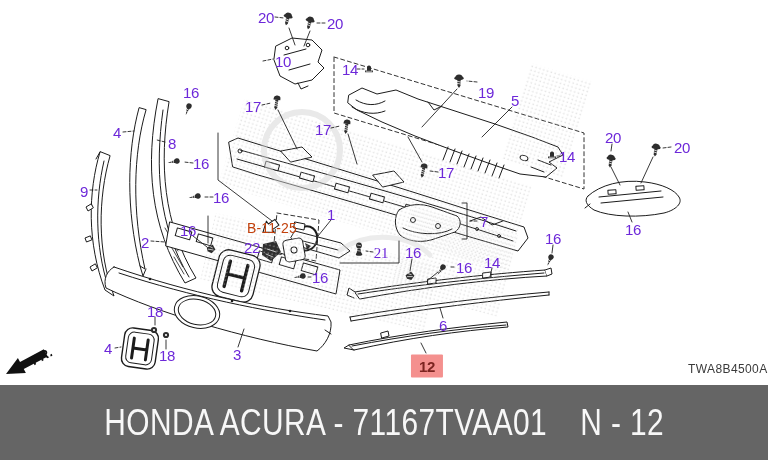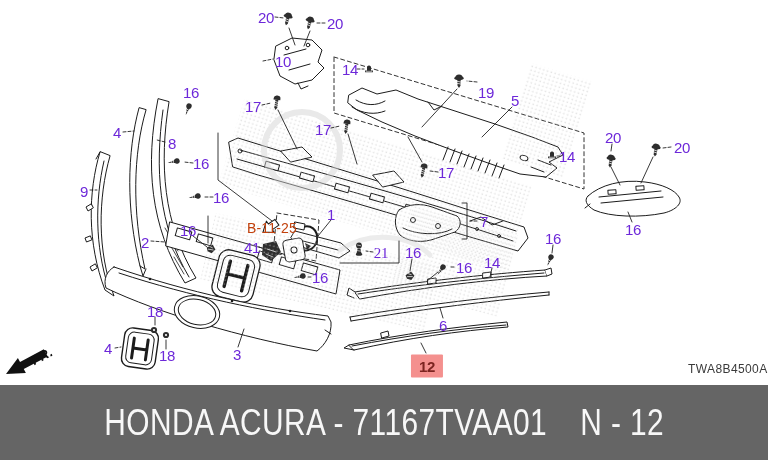--- a/index.html
+++ b/index.html
@@ -302,21 +302,21 @@
       <div class="callout" style="left: 323px; top: 129px;">17</div>
       <div class="callout" style="left: 446px; top: 172px;">17</div>
       <div class="callout" style="left: 155px; top: 311px;">18</div>
       <div class="callout" style="left: 167px; top: 355px;">18</div>
       <div class="callout" style="left: 486px; top: 92px;">19</div>
       <div class="callout" style="left: 266px; top: 17px;">20</div>
       <div class="callout" style="left: 335px; top: 23px;">20</div>
       <div class="callout" style="left: 613px; top: 137px;">20</div>
       <div class="callout" style="left: 682px; top: 147px;">20</div>
       <div class="callout" style="left: 381px; top: 253px; font-family: Liberation Serif, serif;">21</div>
-      <div class="callout" style="left: 252px; top: 247px;">41</div>
+      <div class="callout" style="left: 252px; top: 247px;">22</div>
     </div>
 
   <div class="ref-label">B-11-25</div>
 
   <div class="fr-label">FR.</div>
 
   <div class="diagram-code">TWA8B4500A</div>
 
   <div class="footer" style="background: rgb(101, 101, 101); color: rgb(247, 247, 247);">
     <div class="footer-inner">

